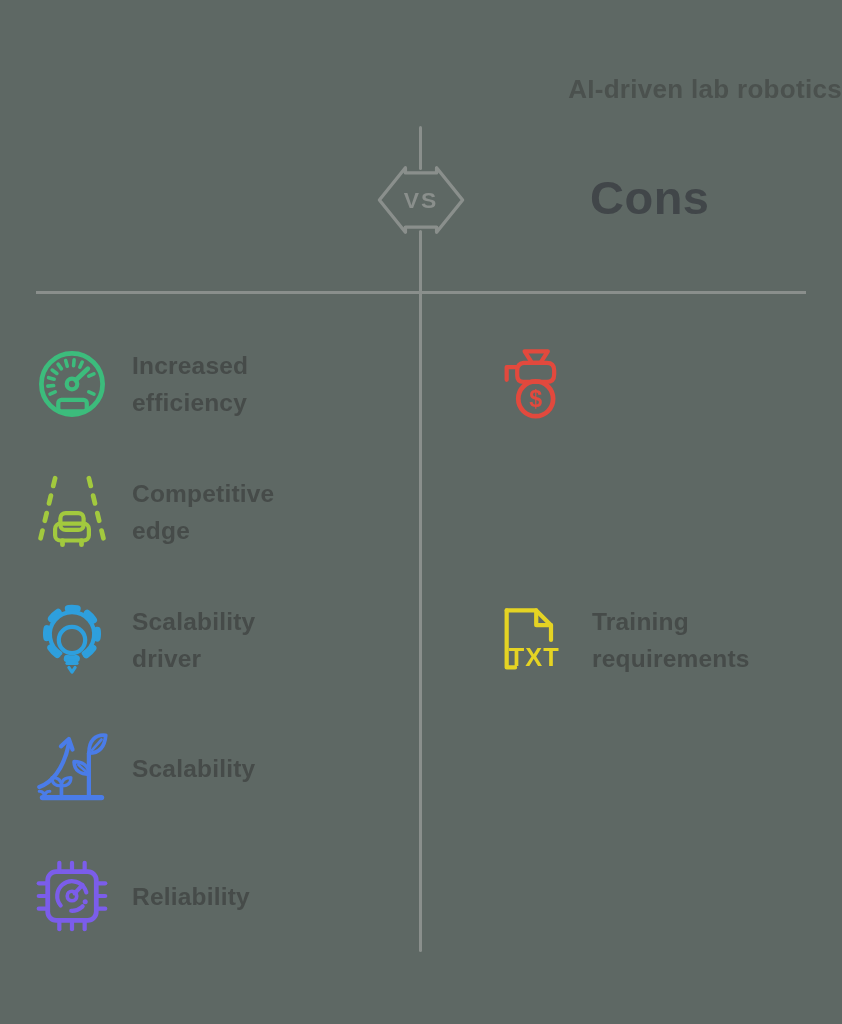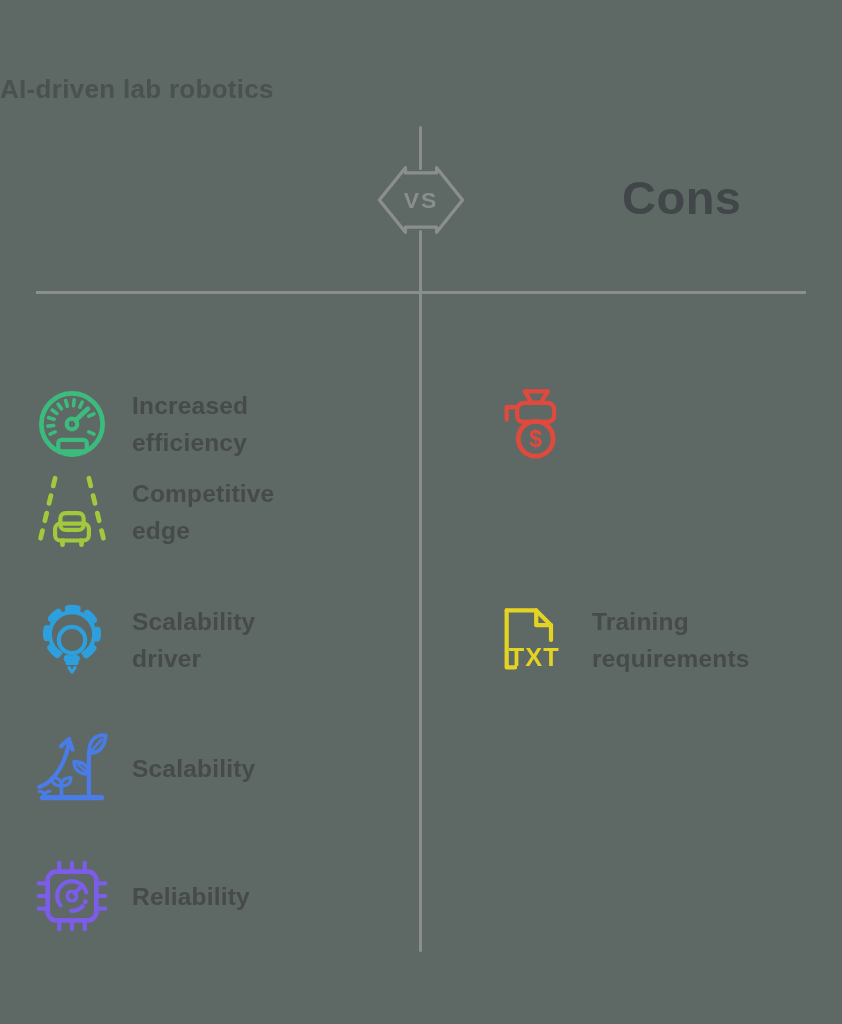--- a/index.html
+++ b/index.html
@@ -5,48 +5,48 @@
   html,body{margin:0;padding:0;}
   body{
     font-family:"Liberation Sans", sans-serif;
     background:#5e6864;
     width:842px;height:1024px;overflow:hidden;
   }
   #stage{position:relative;width:842px;height:1024px;background:#5e6864;}
 
   .title{
     position:absolute;top:74px;left:0;width:842px;
-    text-align:left;font-size:26px;line-height:30px;font-weight:bold;
+    text-align:right;font-size:26px;line-height:30px;font-weight:bold;
     color:#4b514e;letter-spacing:.3px;
   }
   .heading{
     position:absolute;top:174px;font-size:47px;line-height:47px;
     font-weight:bold;color:#414649;letter-spacing:.5px;
   }
   .heading.pros{left:131px;}
-  .heading.cons{left:590px;margin-left:32px;}
+  .heading.cons{left:590px;}
 
   .vline{position:absolute;left:419px;width:3px;background:#8a8f8c;border-radius:2px;}
   .vline.top{top:126px;height:44px;}
   .vline.bottom{top:230px;height:722px;}
   .hline{position:absolute;left:36px;top:291px;width:770px;height:3px;background:#8a8f8c;}
 
   .vs-badge{position:absolute;left:369px;top:158px;width:104px;height:84px;}
 
   .item{
     position:absolute;height:76px;display:flex;align-items:center;
   }
   .item .icon{width:76px;height:76px;flex:0 0 76px;}
   .item .label{
     margin-left:22px;font-size:24.5px;line-height:37px;font-weight:bold;
     color:#464b49;white-space:pre-line;letter-spacing:.2px;
   }
   .col-left{left:34px;}
   .col-right{left:494px;}
-  .row1{top:346px;margin-top:40px;} .row2{top:474px;} .row3{top:602px;}
+  .row1{top:346px;} .row2{top:474px;} .row3{top:602px;}
   .row4{top:730px;} .row5{top:858px;}
 </style>
 </head>
 <body>
 
 <div id="stage">
 
   <div class="title">AI-driven lab robotics</div>
 
   <div class="vline top"></div>

